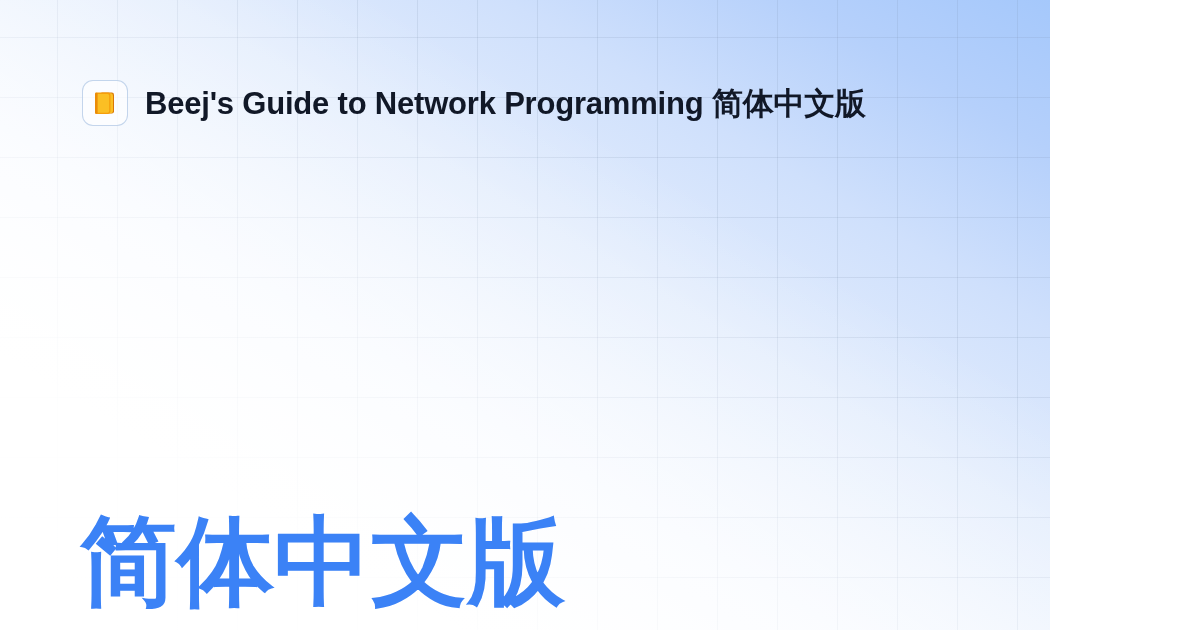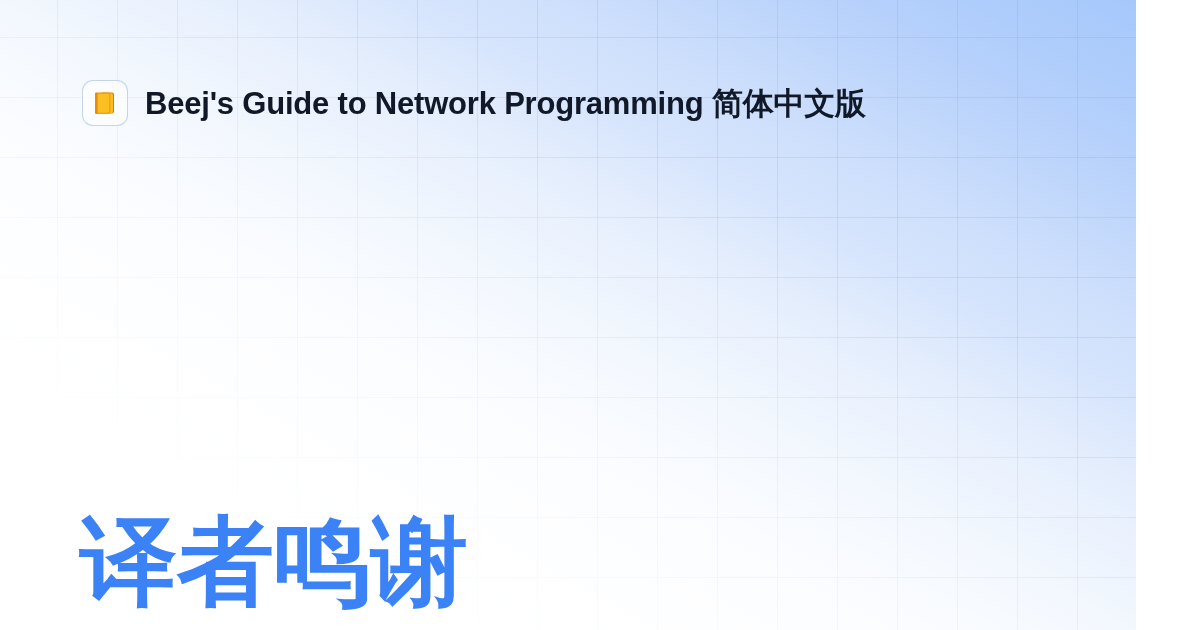--- a/index.html
+++ b/index.html
@@ -9,21 +9,21 @@
     height: 630px;
     overflow: hidden;
   }
 
   body {
     font-family: "Liberation Sans", "DejaVu Sans", sans-serif;
   }
 
   #slide {
     position: relative;
-    width: 1136px;
+    width: 1050px;
     height: 630px;
     background:
       linear-gradient(to top right,
         #ffffff 0%,
         #ffffff 22%,
         #f4f8ff 40%,
         #e3edfd 58%,
         #cfe0fc 74%,
         #b5d0fb 88%,
         #a5c8fb 100%);
@@ -121,15 +121,15 @@
         <rect x="5" y="4.5" width="15.5" height="21.5" rx="2.4" fill="#f59e0b"></rect>
         <rect x="6.4" y="5.9" width="12.8" height="18.8" rx="1.6" fill="#fbbf24"></rect>
 
         <rect x="5" y="4.5" width="2.6" height="21.5" rx="1.3" fill="#ea8c08"></rect>
       </svg>
     </span>
 
     <span id="doc-title">Beej's Guide to Network Programming 简体中文版</span>
   </div>
 
-  <h1 id="page-heading">译者鸣谢</h1>
+  <h1 id="page-heading">简体中文版</h1>
 
 </div>
 
 </body></html>

